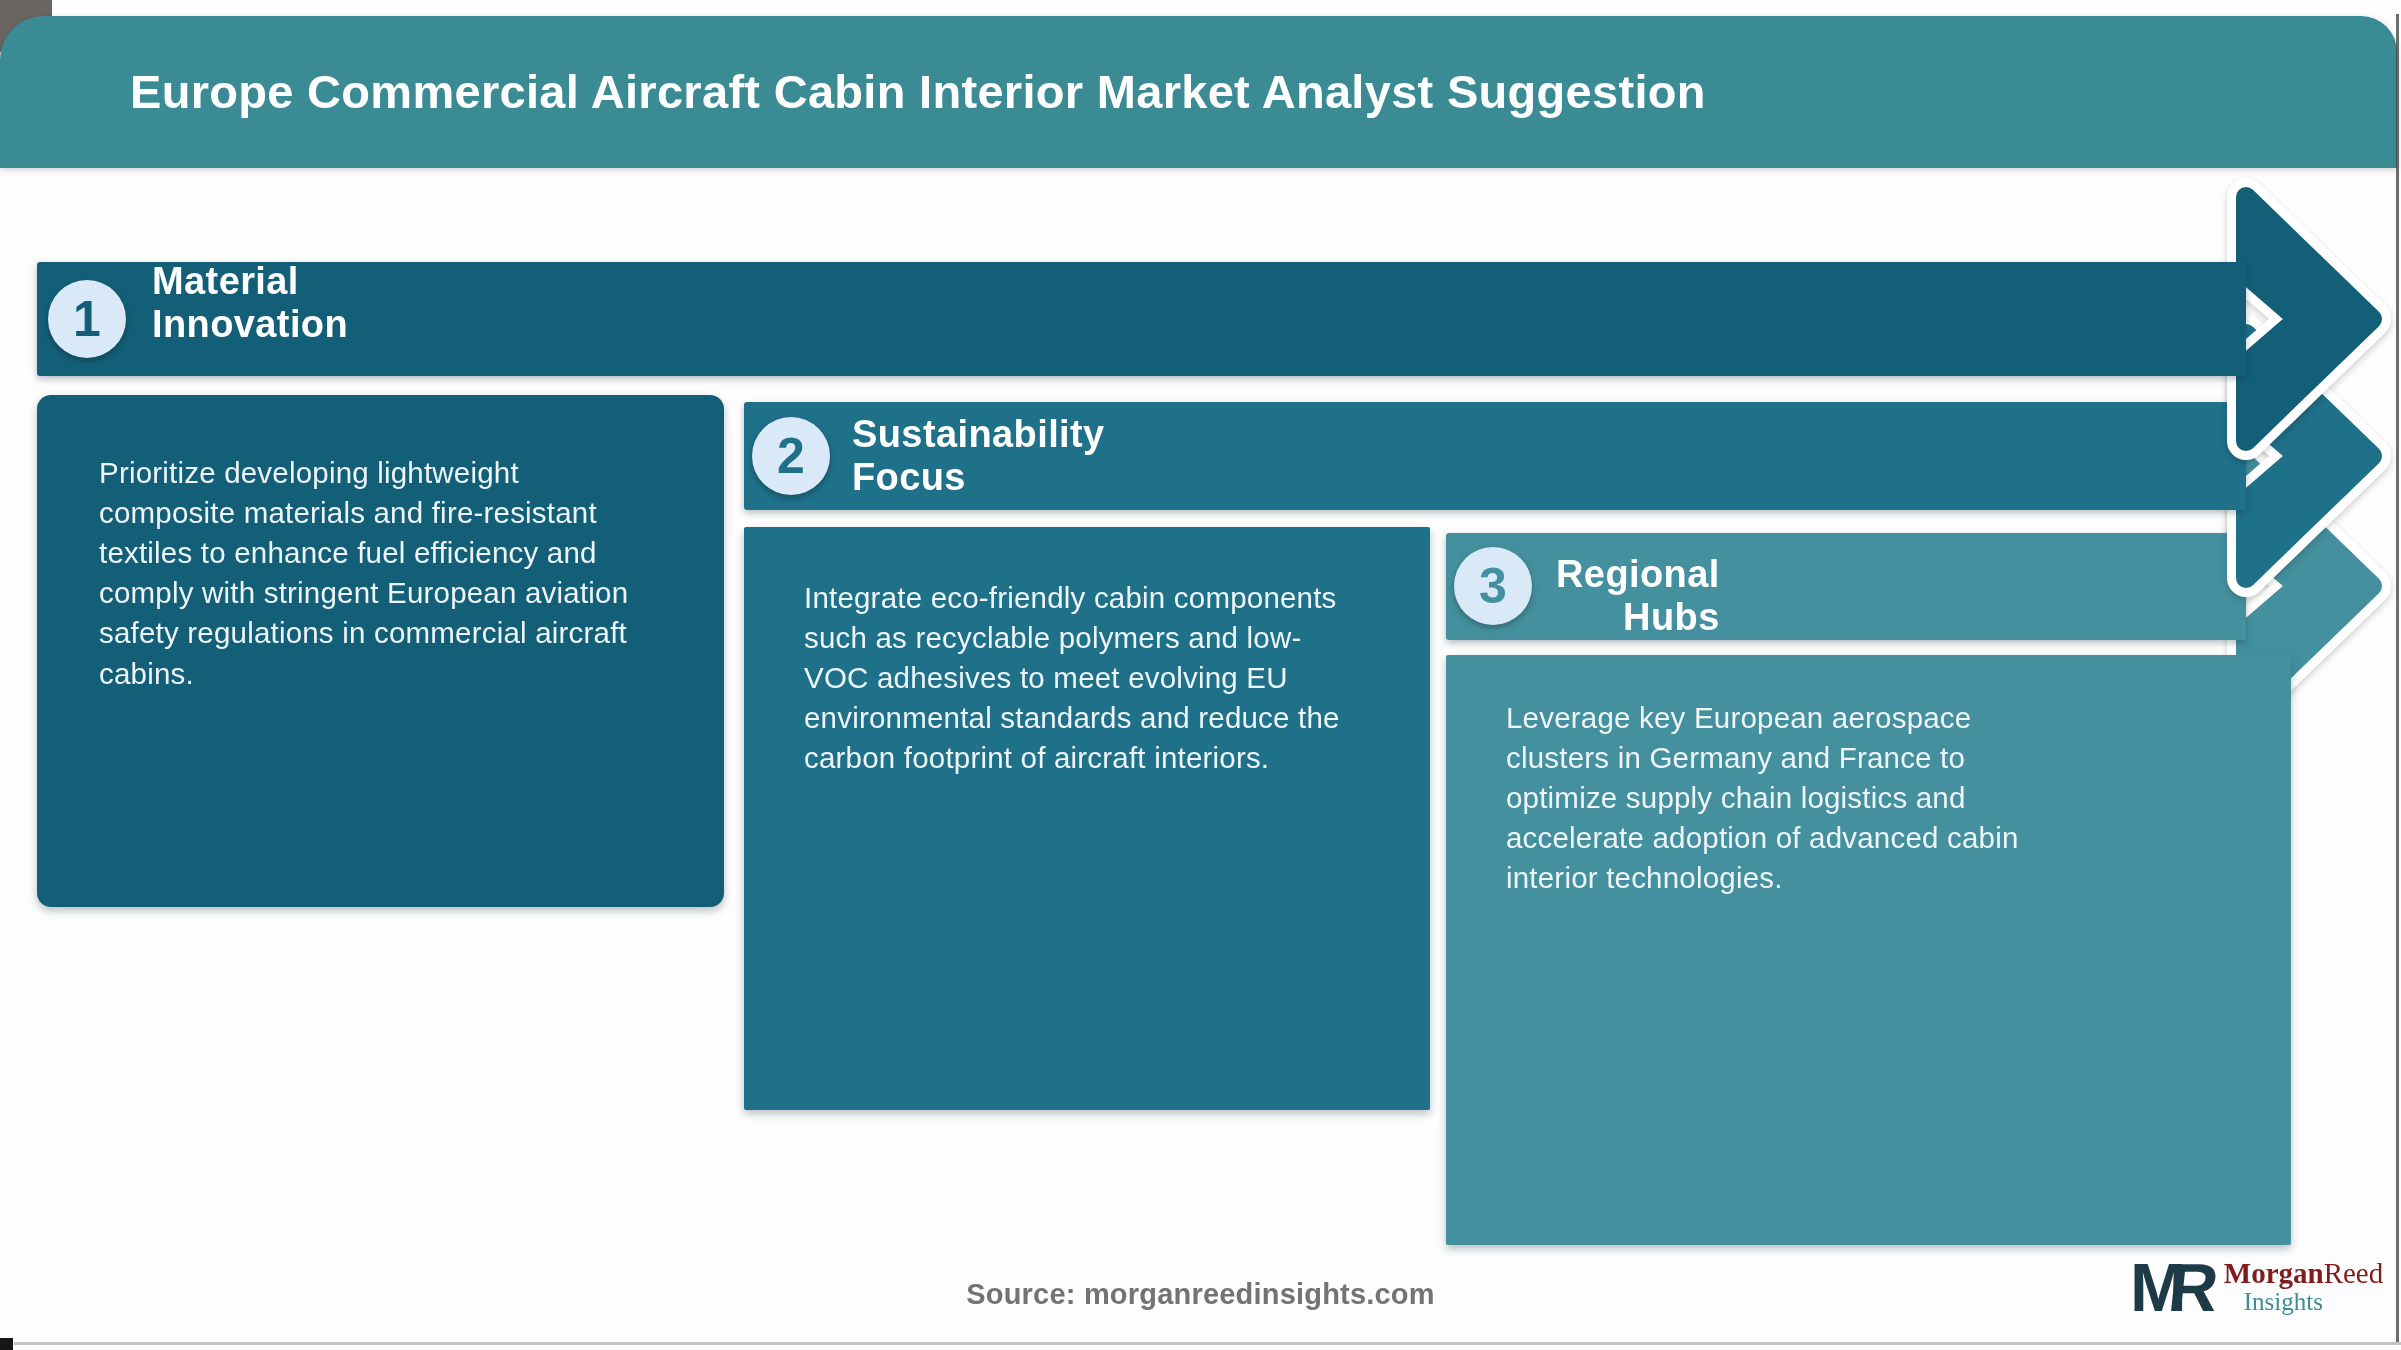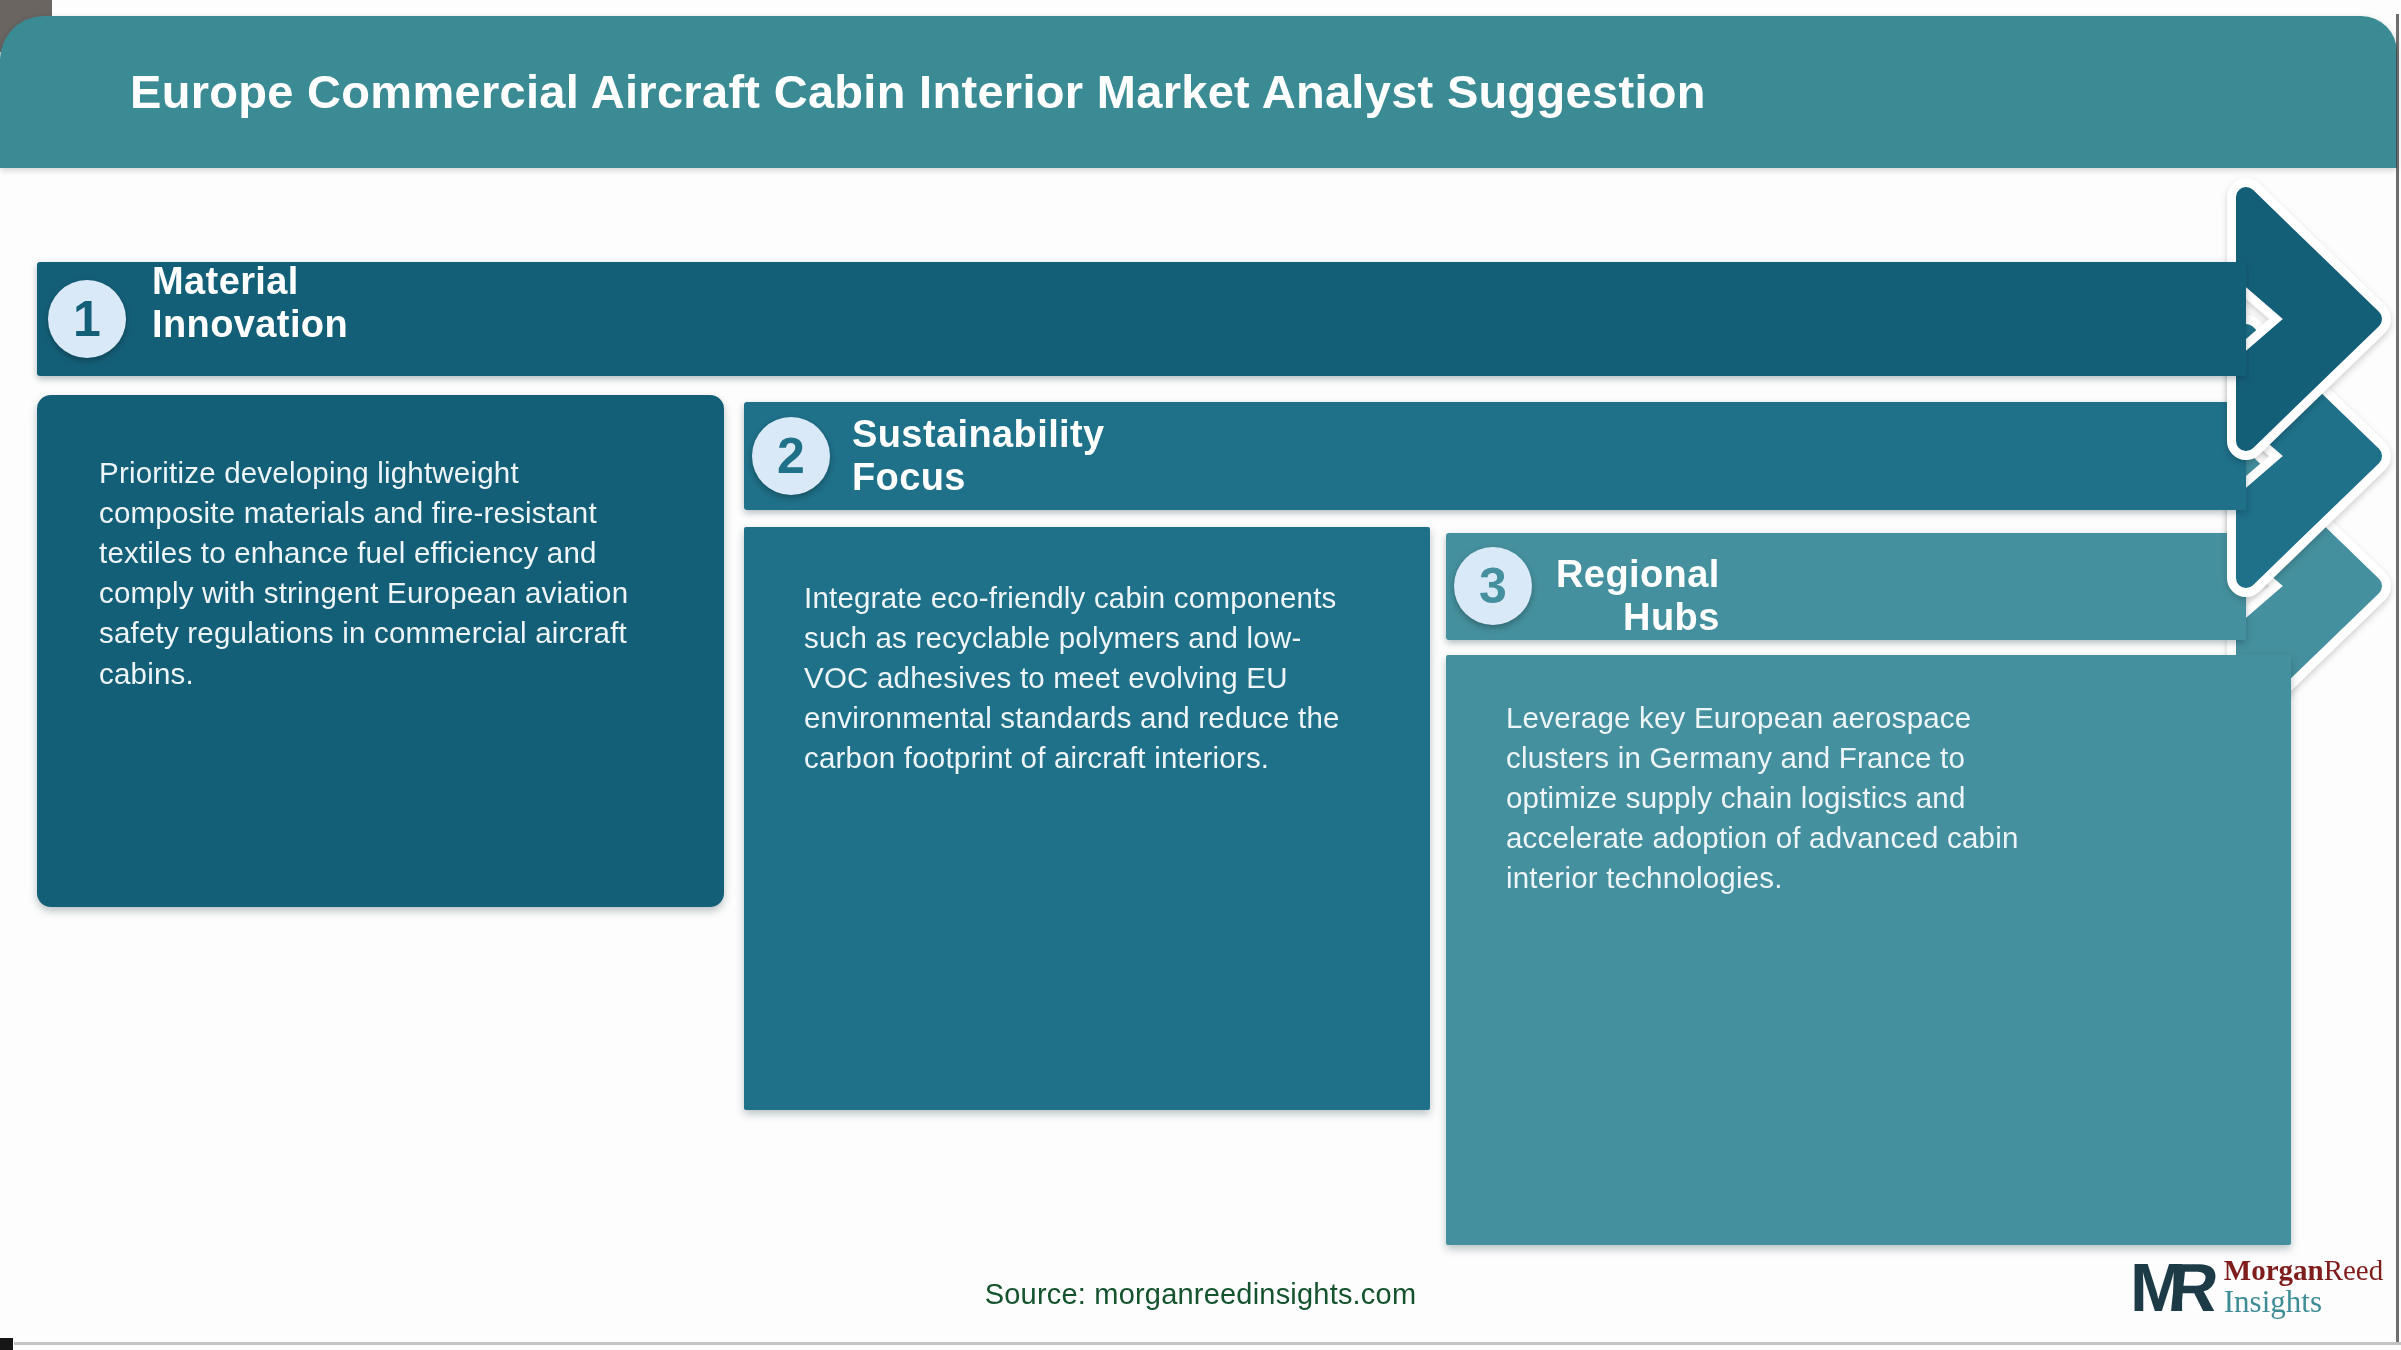--- a/index.html
+++ b/index.html
@@ -59,21 +59,21 @@
     position:absolute;left:0;top:1278px;width:2401px;text-align:center;
     font-size:29px;letter-spacing:.2px;z-index:5;
   }
 
   .logo{position:absolute;left:2130px;top:1252px;width:250px;height:70px;z-index:5;display:flex;align-items:center;}
   .logo-mono{font-weight:700;font-size:68px;line-height:1;letter-spacing:-4px;display:flex;}
   .logo-mono .mr-r{margin-left:-14px;transform:skewX(-6deg);}
   .logo-text{margin-left:10px;font-family:"Liberation Serif", serif;line-height:1.02;}
   .logo-name{font-size:29px;font-weight:700;}
   .logo-name .name-light{font-weight:400;}
-  .logo-tagline{font-size:31px;}
+  .logo-tagline{font-size:25px;margin-left:20px;}
 
   .edge-right{position:absolute;left:2396px;top:14px;width:3px;height:1330px;background:#3d3d3d;opacity:.75;z-index:40;}
   .scroll-line{position:absolute;left:14px;top:1342px;width:2387px;height:3px;background:#c3c3c3;z-index:40;}
   .scroll-corner{position:absolute;left:0;top:1338px;width:13px;height:12px;background:#161616;z-index:41;}
 </style>
 </head>
 <body>
 
 <div class="corner-back"></div>
 
@@ -119,21 +119,21 @@
   <div class="bar" style="left: 37px; top: 262px; width: 2209px; height: 114px; background: rgb(20, 95, 120);"></div>
   <div class="num-circle" style="left: 48px; top: 280px; background: rgb(217, 233, 247);">
     <span style="color: rgb(20, 95, 120);">1</span>
   </div>
   <div class="bar-title" style="left:152px;top:246px;height:114px;">Material Innovation</div>
   <div class="desc-box" style="left: 37px; top: 395px; width: 687px; height: 512px; background: rgb(20, 95, 120); border-radius: 14px;">
     <p style="margin:58px 0 0 62px;width:560px;">Prioritize developing lightweight composite materials and fire-resistant textiles to enhance fuel efficiency and comply with stringent European aviation safety regulations in commercial aircraft cabins.</p>
   </div>
 </div>
 
-<div class="source-note" style="color: #14532d;">Source: morganreedinsights.com</div>
+<div class="source-note" style="color: #737373; font-weight: bold;">Source: morganreedinsights.com</div>
 
 <div class="logo">
   <div class="logo-mono" style="color: rgb(29, 58, 71);">
     <span class="mr-m">M</span>
     <span class="mr-r">R</span>
   </div>
   <div class="logo-text">
     <div class="logo-name" style="color: #7f1d1d;">
       <span>Morgan</span><span class="name-light">Reed</span>
     </div>

